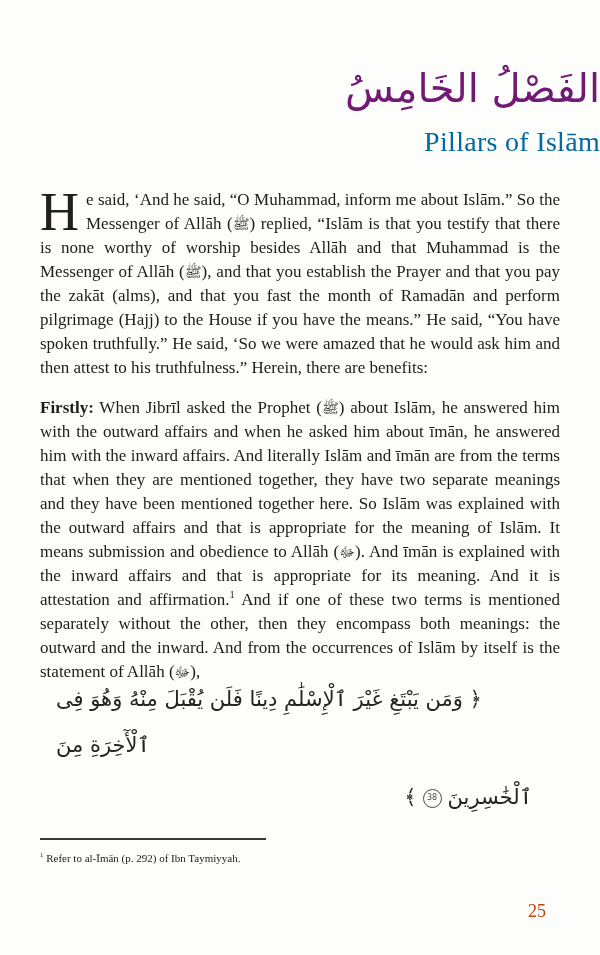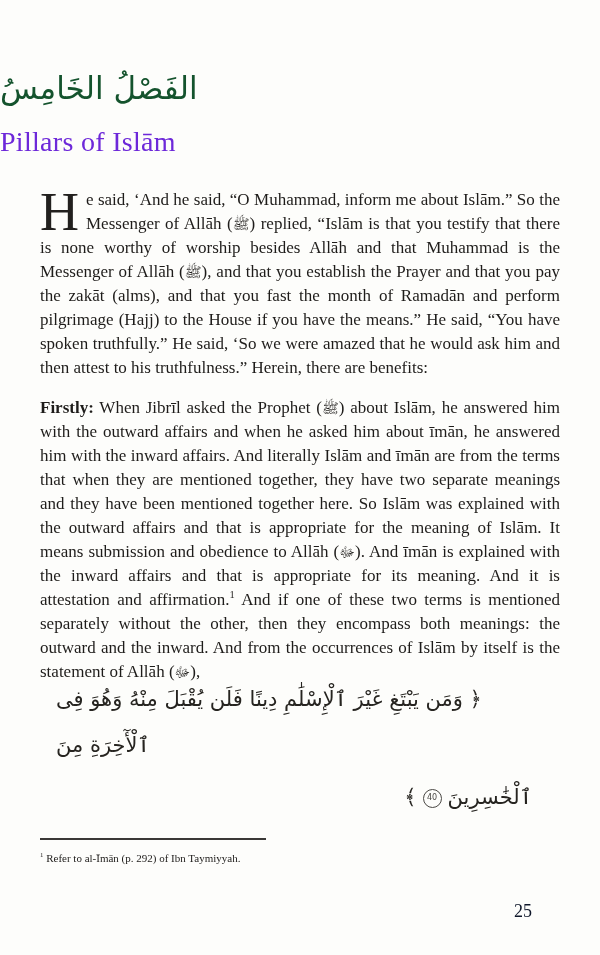--- a/index.html
+++ b/index.html
@@ -15,36 +15,36 @@
     background: #fdfdfb;
     color: #1e1c1a;
     font-family: "Liberation Serif", "DejaVu Serif", serif;
     overflow: hidden;
   }
   .chapter-title-ar {
     position: absolute;
     top: 58px;
     left: 0;
     width: 100%;
-    text-align: left;
+    text-align: right;
     direction: rtl;
     font-family: "DejaVu Sans", sans-serif;
-    font-size: 31px;
+    font-size: 40px;
     line-height: 60px;
-    color: #14532d;
+    color: #701a75;
   }
   .chapter-title-en {
     position: absolute;
     top: 126px;
     left: 0;
     width: 100%;
-    text-align: left;
+    text-align: right;
     font-size: 28px;
     letter-spacing: 0.3px;
-    color: #6d28d9;
+    color: #0369a1;
   }
   .body-par {
     position: absolute;
     left: 40px;
     width: 520px;
     font-size: 17px;
     line-height: 24px;
     text-align: justify;
     text-justify: inter-word;
   }
@@ -111,23 +111,23 @@
     position: absolute;
     top: 848px;
     left: 40px;
     width: 520px;
     font-size: 11px;
     line-height: 20px;
   }
   .page-number {
     position: absolute;
     top: 901px;
-    right: 68px;
+    right: 54px;
     font-size: 18px;
-    color: #0f172a;
+    color: #c2410c;
   }
   .italic { }
 </style>
 </head>
 <body>
 
 <div class="page">
 
   <div class="chapter-title-ar">الفَصْلُ الخَامِسُ</div>
 
@@ -135,21 +135,21 @@
 
   <div class="body-par par-1">
     <span class="dropcap">H</span><span><span>e said, ‘And he said, “O Muhammad, inform me about Islām.” So the Messenger of Allāh (</span><span class="ar-inline">ﷺ</span><span>) replied, “Islām is that you testify that there is none worthy of worship besides Allāh and that Muhammad is the Messenger of Allāh (</span><span class="ar-inline">ﷺ</span><span>), and that you establish the Prayer and that you pay the </span><span class="italic">zakāt</span><span> (alms), and that you fast the month of </span><span class="italic">Ramadān</span><span> and perform pilgrimage (</span><span class="italic">Hajj</span><span>) to the House if you have the means.” He said, “You have spoken truthfully.” He said, ‘So we were amazed that he would ask him and then attest to his truthfulness.” Herein, there are benefits:</span></span>
   </div>
 
   <div class="body-par par-2"><span style="font-weight: bold;">Firstly:</span><span> When Jibrīl asked the Prophet (</span><span class="ar-inline">ﷺ</span><span>) about Islām, he answered him with the outward affairs and when he asked him about īmān, he answered him with the inward affairs. And literally Islām and īmān are from the terms that when they are mentioned together, they have two separate meanings and they have been mentioned together here. So Islām was explained with the outward affairs and that is appropriate for the meaning of Islām. It means submission and obedience to Allāh (</span><span class="ar-inline">ﷻ</span><span>). And </span><span class="italic">īmān</span><span> is explained with the inward affairs and that is appropriate for its meaning. And it is attestation and affirmation.</span><sup>1</sup><span> And if one of these two terms is mentioned separately without the other, then they encompass both meanings: the outward and the inward. And from the occurrences of Islām by itself is the statement of Allāh (</span><span class="ar-inline">ﷻ</span><span>),</span></div>
 
   <div class="verse">
     <div class="verse-line-1">﴿ وَمَن يَبْتَغِ غَيْرَ ٱلْإِسْلَٰمِ دِينًا فَلَن يُقْبَلَ مِنْهُ وَهُوَ فِى ٱلْأٓخِرَةِ مِنَ</div>
     <div class="verse-line-2">
-      <span>ٱلْخَٰسِرِينَ</span><span class="ayah-medallion">40</span><span>﴾</span>
+      <span>ٱلْخَٰسِرِينَ</span><span class="ayah-medallion">38</span><span>﴾</span>
     </div>
   </div>
 
   <div class="footnote-rule"></div>
 
   <div class="footnote">
     <sup>1</sup><span><span> Refer to </span><span class="italic">al-Īmān</span><span> (p. 292) of Ibn Taymiyyah.</span></span>
   </div>
 
   <div class="page-number">25</div>

